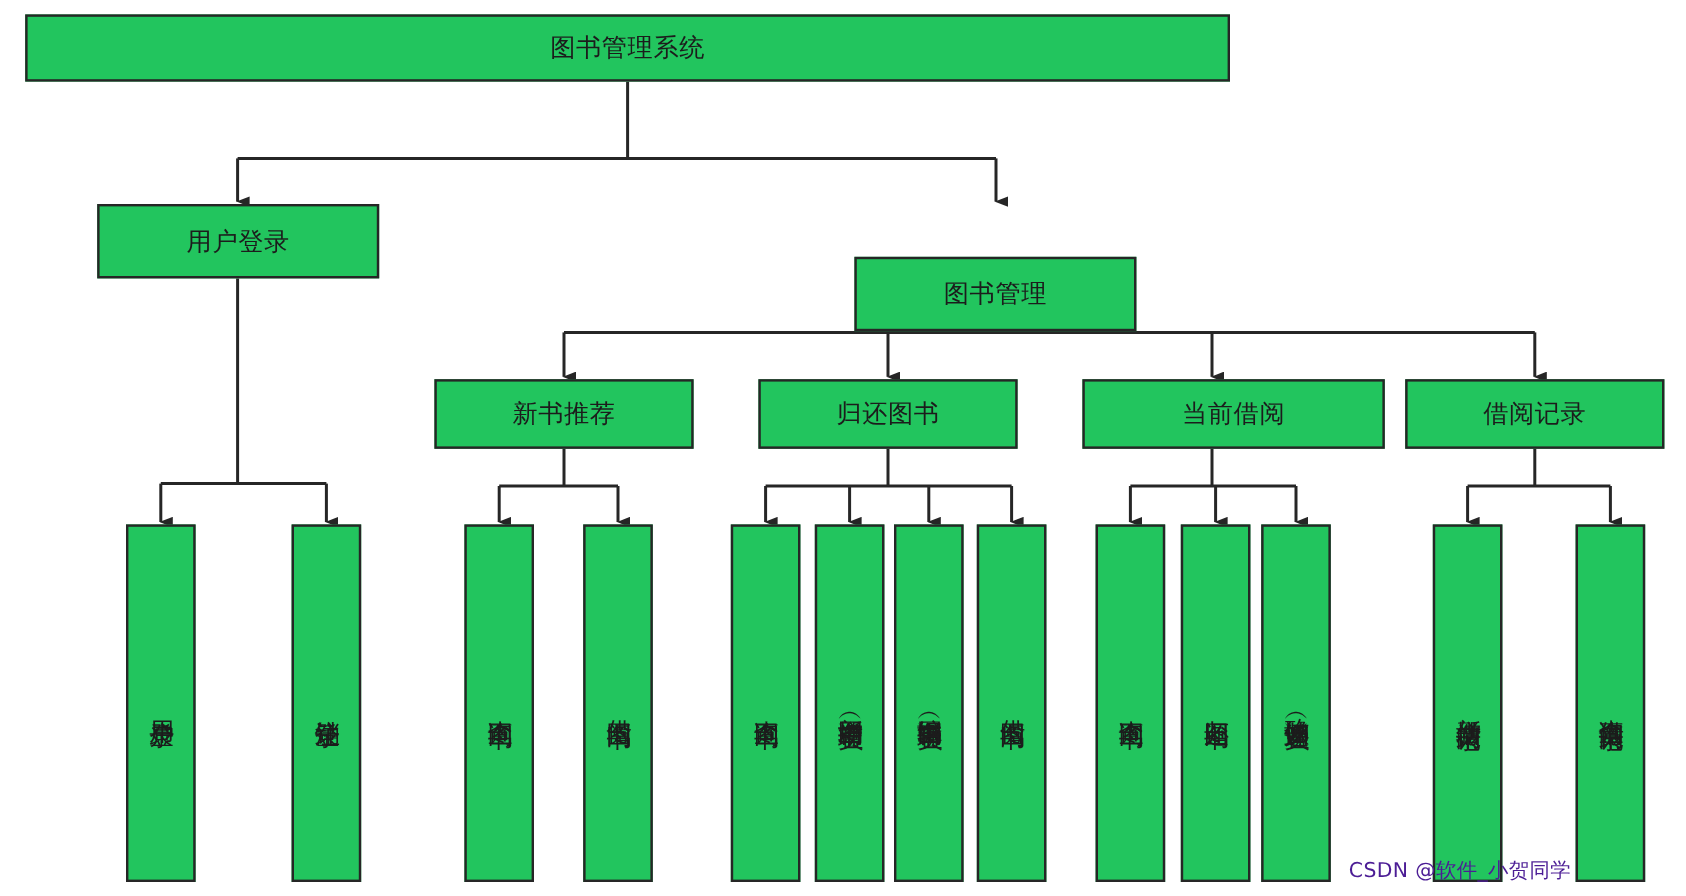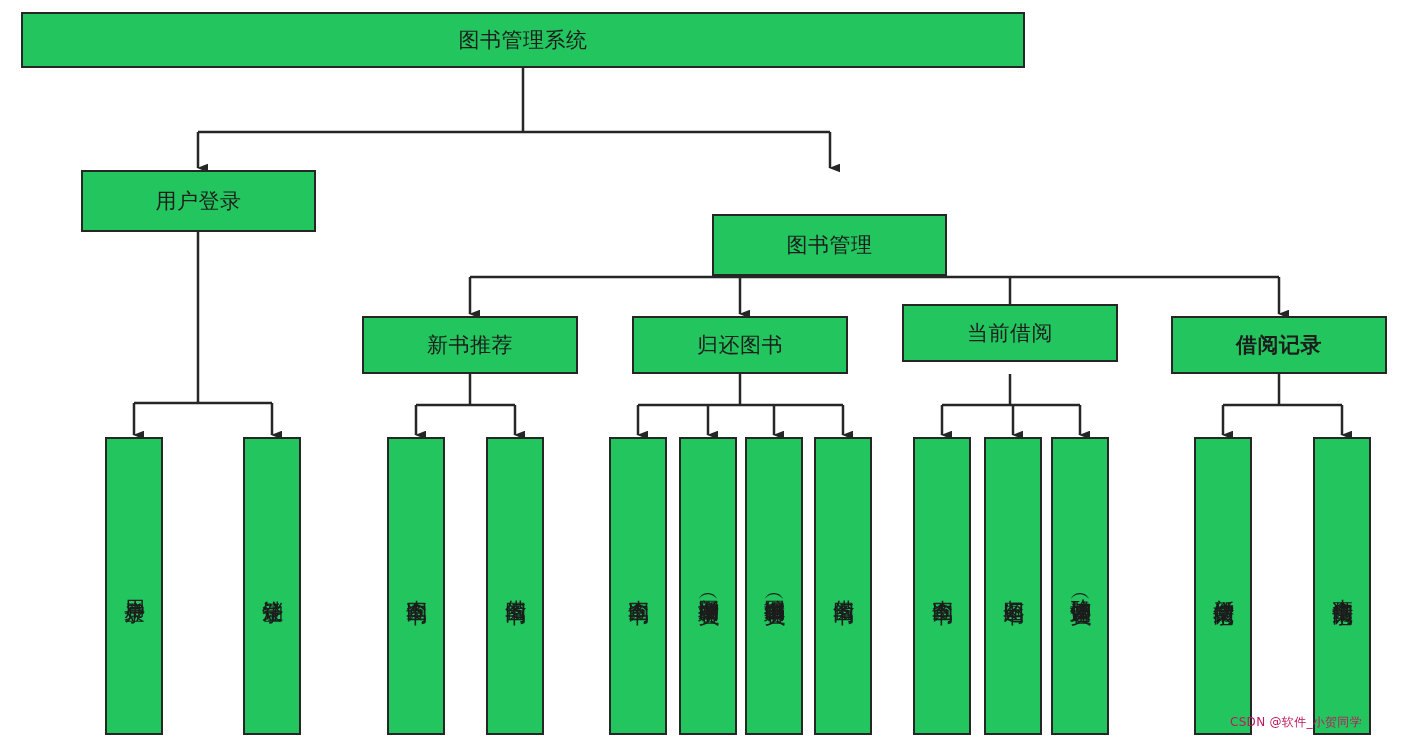--- a/index.html
+++ b/index.html
@@ -54,24 +54,24 @@
     line-height: 1.32;
     letter-spacing: 1.5px;
     white-space: nowrap;
   }
   .node-box.leaf.long .node-label {
     letter-spacing: 1px;
     line-height: 1.22;
   }
   .watermark {
     position: absolute;
-    left: 1230px;
+    left: 1124px;
     top: 714px;
-    font-size: 12px;
-    color: #be185d;
+    font-size: 17px;
+    color: #4c1d95;
     white-space: nowrap;
     letter-spacing: 0.3px;
   }
 </style>
 </head>
 <body>
 
 <div id="diagram-root">
 
   <svg class="wires" viewBox="0 0 1405 747" xmlns="http://www.w3.org/2000/svg">
@@ -136,24 +136,24 @@
   <div class="node-box" style="left:712px; top:170px; width:235px; height:62px;margin-top:44px;">
     <span class="node-label">图书管理</span>
   </div>
 
   <div class="node-box" style="left:362px; top:316px; width:216px; height:58px;">
     <span class="node-label">新书推荐</span>
   </div>
   <div class="node-box" style="left:632px; top:316px; width:216px; height:58px;">
     <span class="node-label">归还图书</span>
   </div>
-  <div class="node-box" style="left:902px; top:304px; width:216px; height:58px;">
+  <div class="node-box" style="left:902px; top:316px; width:252px; height:58px;">
     <span class="node-label">当前借阅</span>
   </div>
-  <div class="node-box" style="left:1171px; top:316px; width:216px; height:58px;font-weight:bold;">
+  <div class="node-box" style="left:1171px; top:316px; width:216px; height:58px;">
     <span class="node-label">借阅记录</span>
   </div>
 
   <div class="node-box leaf" style="left:105px; top:437px; width:58px; height:298px;">
     <span class="node-label">用户登录</span>
   </div>
   <div class="node-box leaf" style="left:243px; top:437px; width:58px; height:298px;">
     <span class="node-label">注销登录</span>
   </div>
   <div class="node-box leaf" style="left:387px; top:437px; width:58px; height:298px;">

